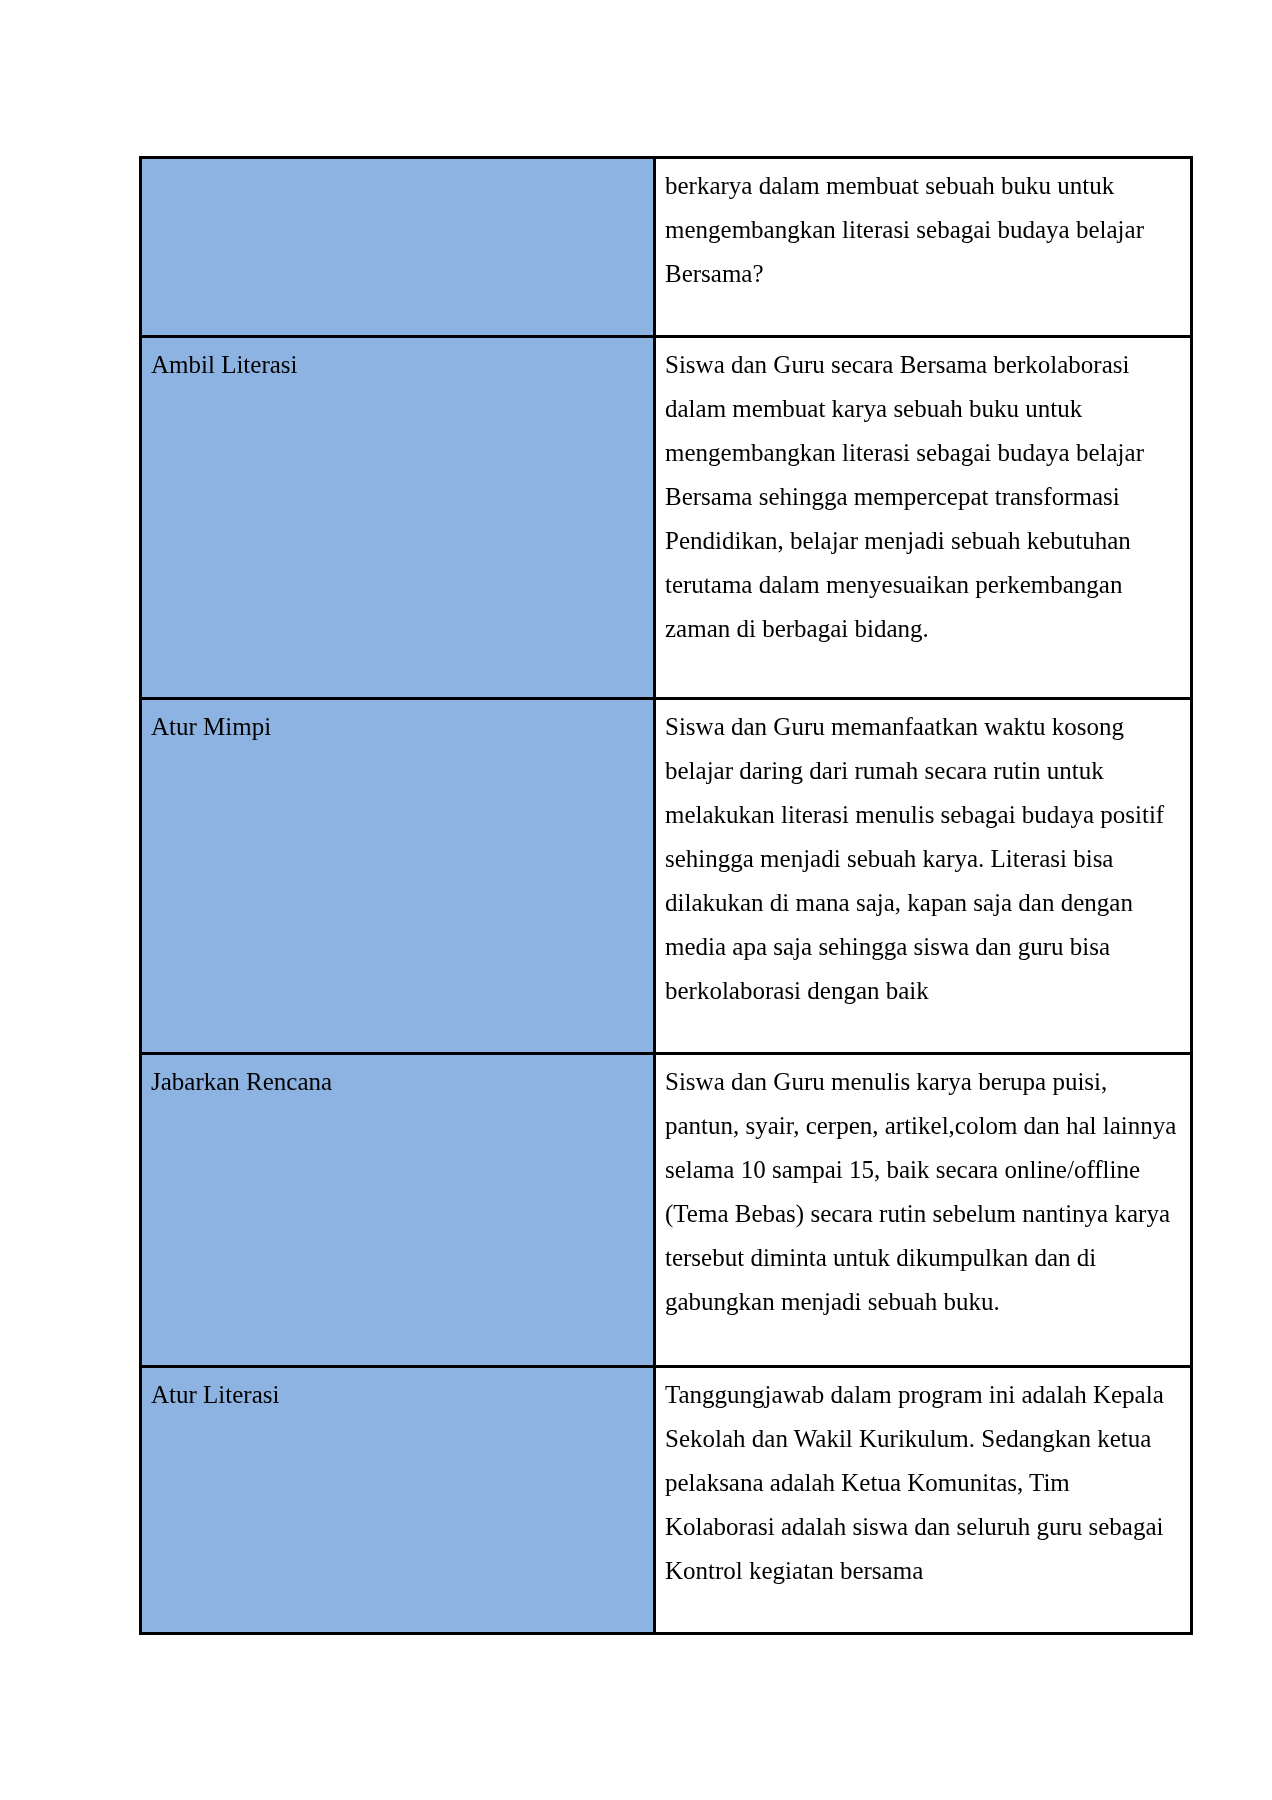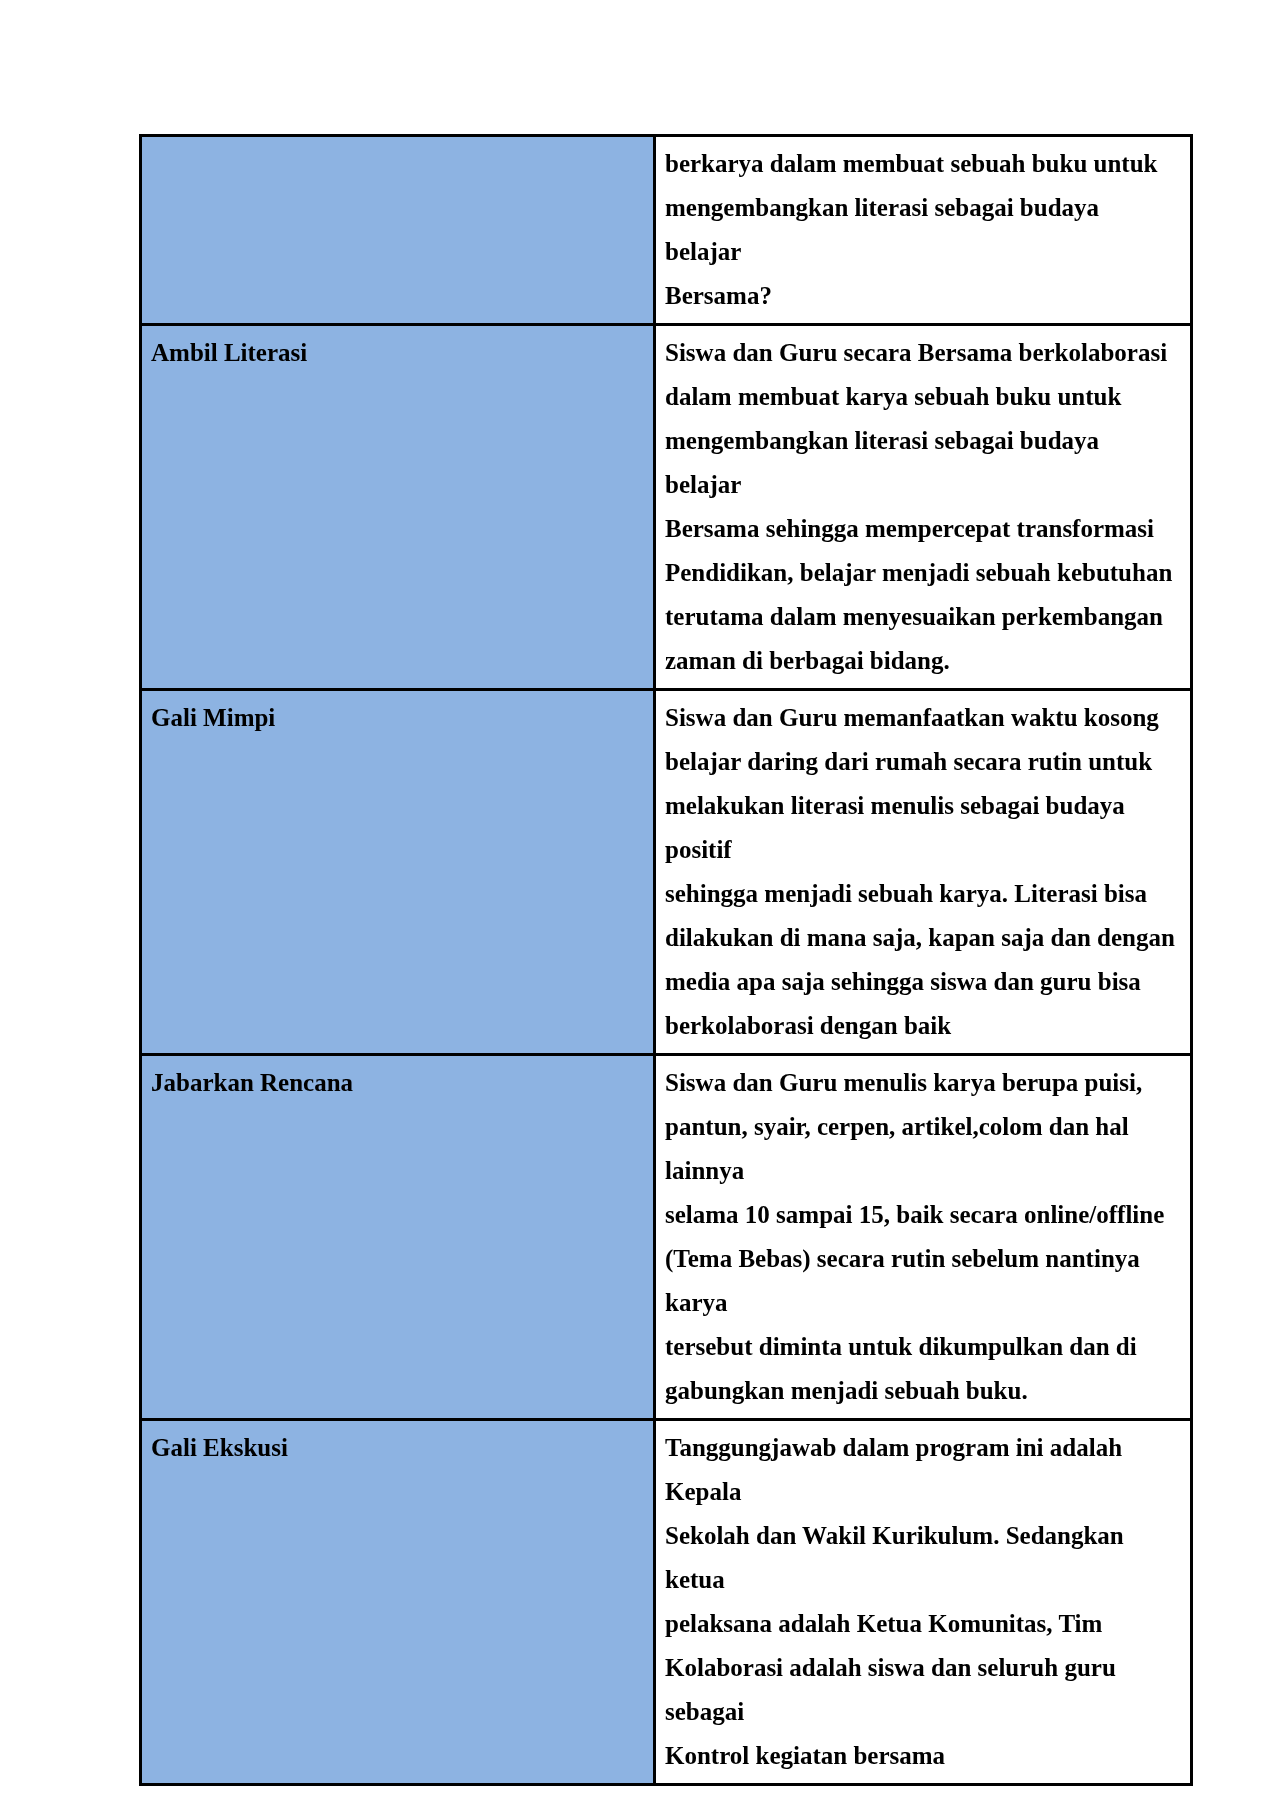--- a/index.html
+++ b/index.html
@@ -16,26 +16,25 @@
     overflow: hidden;
   }
   .doc-page {
     position: absolute;
     inset: 0;
     background: #ffffff;
   }
   table.program-table {
     position: absolute;
     left: 139px;
-    top: 134px;
+    top: 156px;
     width: 1054px;
     border-collapse: collapse;
     table-layout: fixed;
     border: 3px solid #000000;
-    font-weight: bold;
   }
   table.program-table td {
     border: 3px solid #000000;
     vertical-align: top;
     font-size: 25px;
     line-height: 44px;
     padding: 5px 10px 5px 9px;
     overflow: hidden;
   }
   td.label-cell {
@@ -68,40 +67,40 @@
         <td class="label-cell">Ambil Literasi</td>
         <td class="text-cell">Siswa dan Guru secara Bersama berkolaborasi
 dalam membuat karya sebuah buku untuk
 mengembangkan literasi sebagai budaya belajar
 Bersama sehingga mempercepat transformasi
 Pendidikan, belajar menjadi sebuah kebutuhan
 terutama dalam menyesuaikan perkembangan
 zaman di berbagai bidang.</td>
       </tr>
       <tr class="row-2">
-        <td class="label-cell">Gali Mimpi</td>
+        <td class="label-cell">Atur Mimpi</td>
         <td class="text-cell">Siswa dan Guru memanfaatkan waktu kosong
 belajar daring dari rumah secara rutin untuk
 melakukan literasi menulis sebagai budaya positif
 sehingga menjadi sebuah karya. Literasi bisa
 dilakukan di mana saja, kapan saja dan dengan
 media apa saja sehingga siswa dan guru bisa
 berkolaborasi dengan baik</td>
       </tr>
       <tr class="row-3">
         <td class="label-cell">Jabarkan Rencana</td>
         <td class="text-cell">Siswa dan Guru menulis karya berupa puisi,
 pantun, syair, cerpen, artikel,colom dan hal lainnya
 selama 10 sampai 15, baik secara online/offline
 (Tema Bebas) secara rutin sebelum nantinya karya
 tersebut diminta untuk dikumpulkan dan di
 gabungkan menjadi sebuah buku.</td>
       </tr>
       <tr class="row-4">
-        <td class="label-cell">Gali Ekskusi</td>
+        <td class="label-cell">Atur Literasi</td>
         <td class="text-cell">Tanggungjawab dalam program ini adalah Kepala
 Sekolah dan Wakil Kurikulum. Sedangkan ketua
 pelaksana adalah Ketua Komunitas, Tim
 Kolaborasi adalah siswa dan seluruh guru sebagai
 Kontrol kegiatan bersama</td>
       </tr>
     </tbody>
   </table>
 </div>
 

